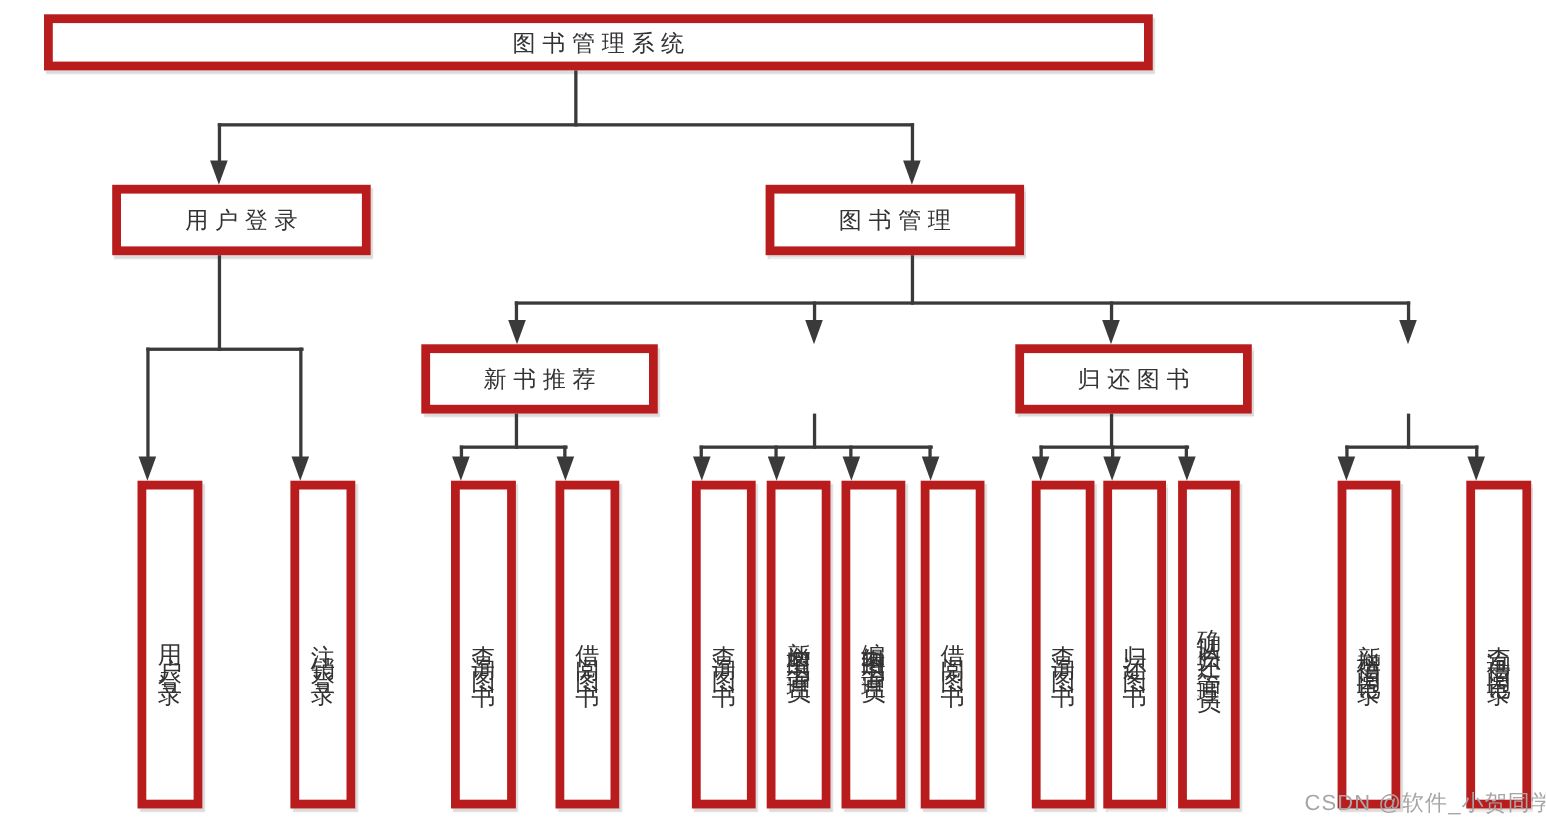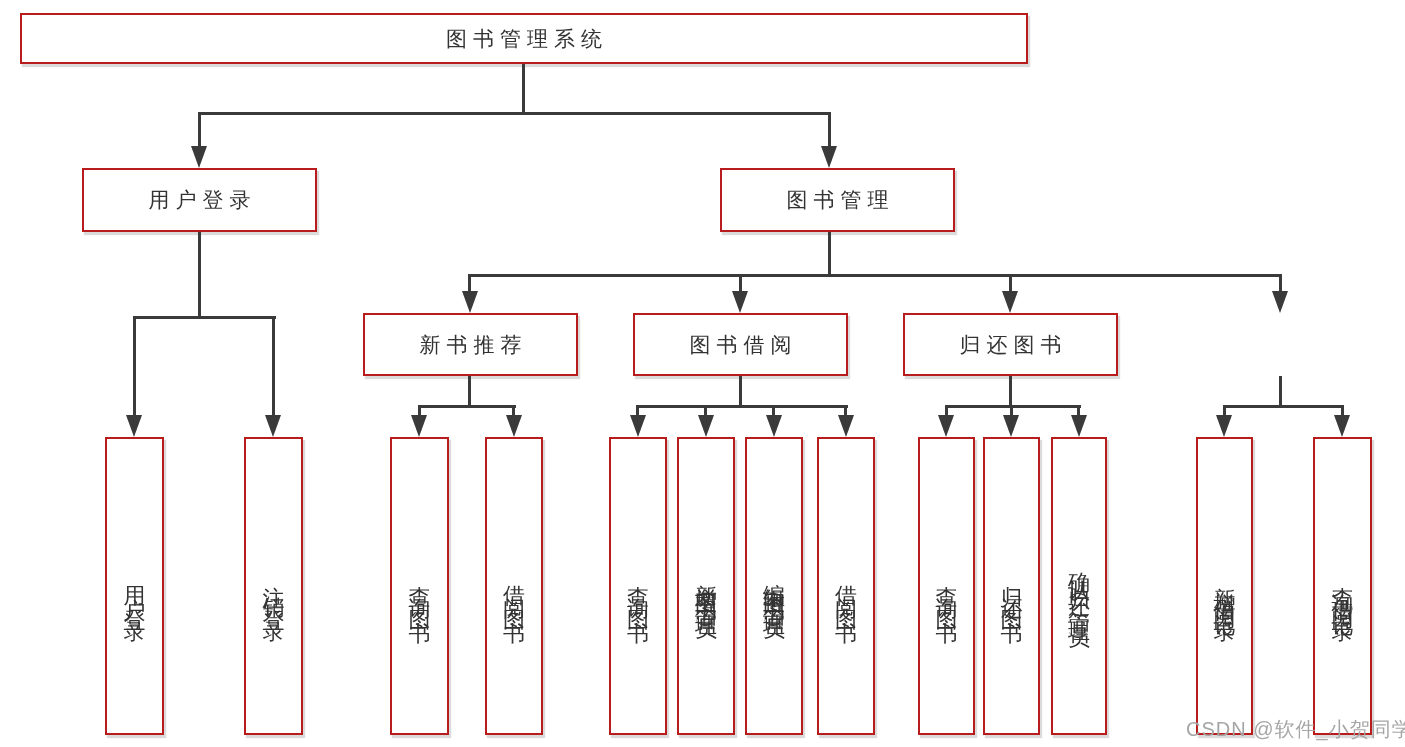--- a/index.html
+++ b/index.html
@@ -1,23 +1,24 @@
 <!DOCTYPE html>
 <html><head>
 <meta charset="utf-8">
 <style>
   html,body{margin:0;padding:0;background:#fff;}
   #canvas{
     position:relative;width:1405px;height:747px;background:#ffffff;overflow:hidden;
     font-family:"Liberation Sans",sans-serif;
   }
   .box{
-    position:absolute;box-sizing:border-box;border:2px solid #b91c1c;background:#fff;
+    position:absolute;box-sizing:border-box;border:8px solid #b91c1c;background:#fff;
     display:flex;align-items:center;justify-content:center;
     box-shadow:2px 3px 1px rgba(0,0,0,0.14);
+    margin-left:20px;
   }
   .caption{
     font-size:21px;color:#333;letter-spacing:6px;padding-left:6px;white-space:nowrap;
   }
   .leaf-label{
     writing-mode:vertical-rl;text-orientation:mixed;
     font-size:22px;color:#333;line-height:1;white-space:nowrap;
   }
   .sp12{letter-spacing:12px;padding-top:12px;}
   .sp8{letter-spacing:8px;padding-top:8px;}
@@ -40,29 +41,26 @@
 
 <div id="canvas">
 
   <div class="box" style="left:20px;top:13px;width:1008px;height:51px;">
     <span class="caption">图书管理系统</span>
   </div>
 
   <div class="box" style="left:82px;top:168px;width:235px;height:64px;">
     <span class="caption">用户登录</span>
   </div>
-  <div class="box" style="left:720px;top:168px;width:235px;height:64px;">
+  <div class="box" style="left:676px;top:168px;width:235px;height:64px;">
     <span class="caption">图书管理</span>
   </div>
 
   <div class="box" style="left:363px;top:313px;width:215px;height:63px;">
     <span class="caption">新书推荐</span>
-  </div>
-  <div class="box" style="left:633px;top:313px;width:215px;height:63px;">
-    <span class="caption">图书借阅</span>
   </div>
   <div class="box" style="left:903px;top:313px;width:215px;height:63px;">
     <span class="caption">归还图书</span>
   </div>
 
   <div class="box" style="left:105px;top:437px;width:59px;height:298px;">
     <span class="leaf-label sp12">用户登录</span>
   </div>
   <div class="box" style="left:244px;top:437px;width:59px;height:298px;">
     <span class="leaf-label sp12">注销登录</span>

